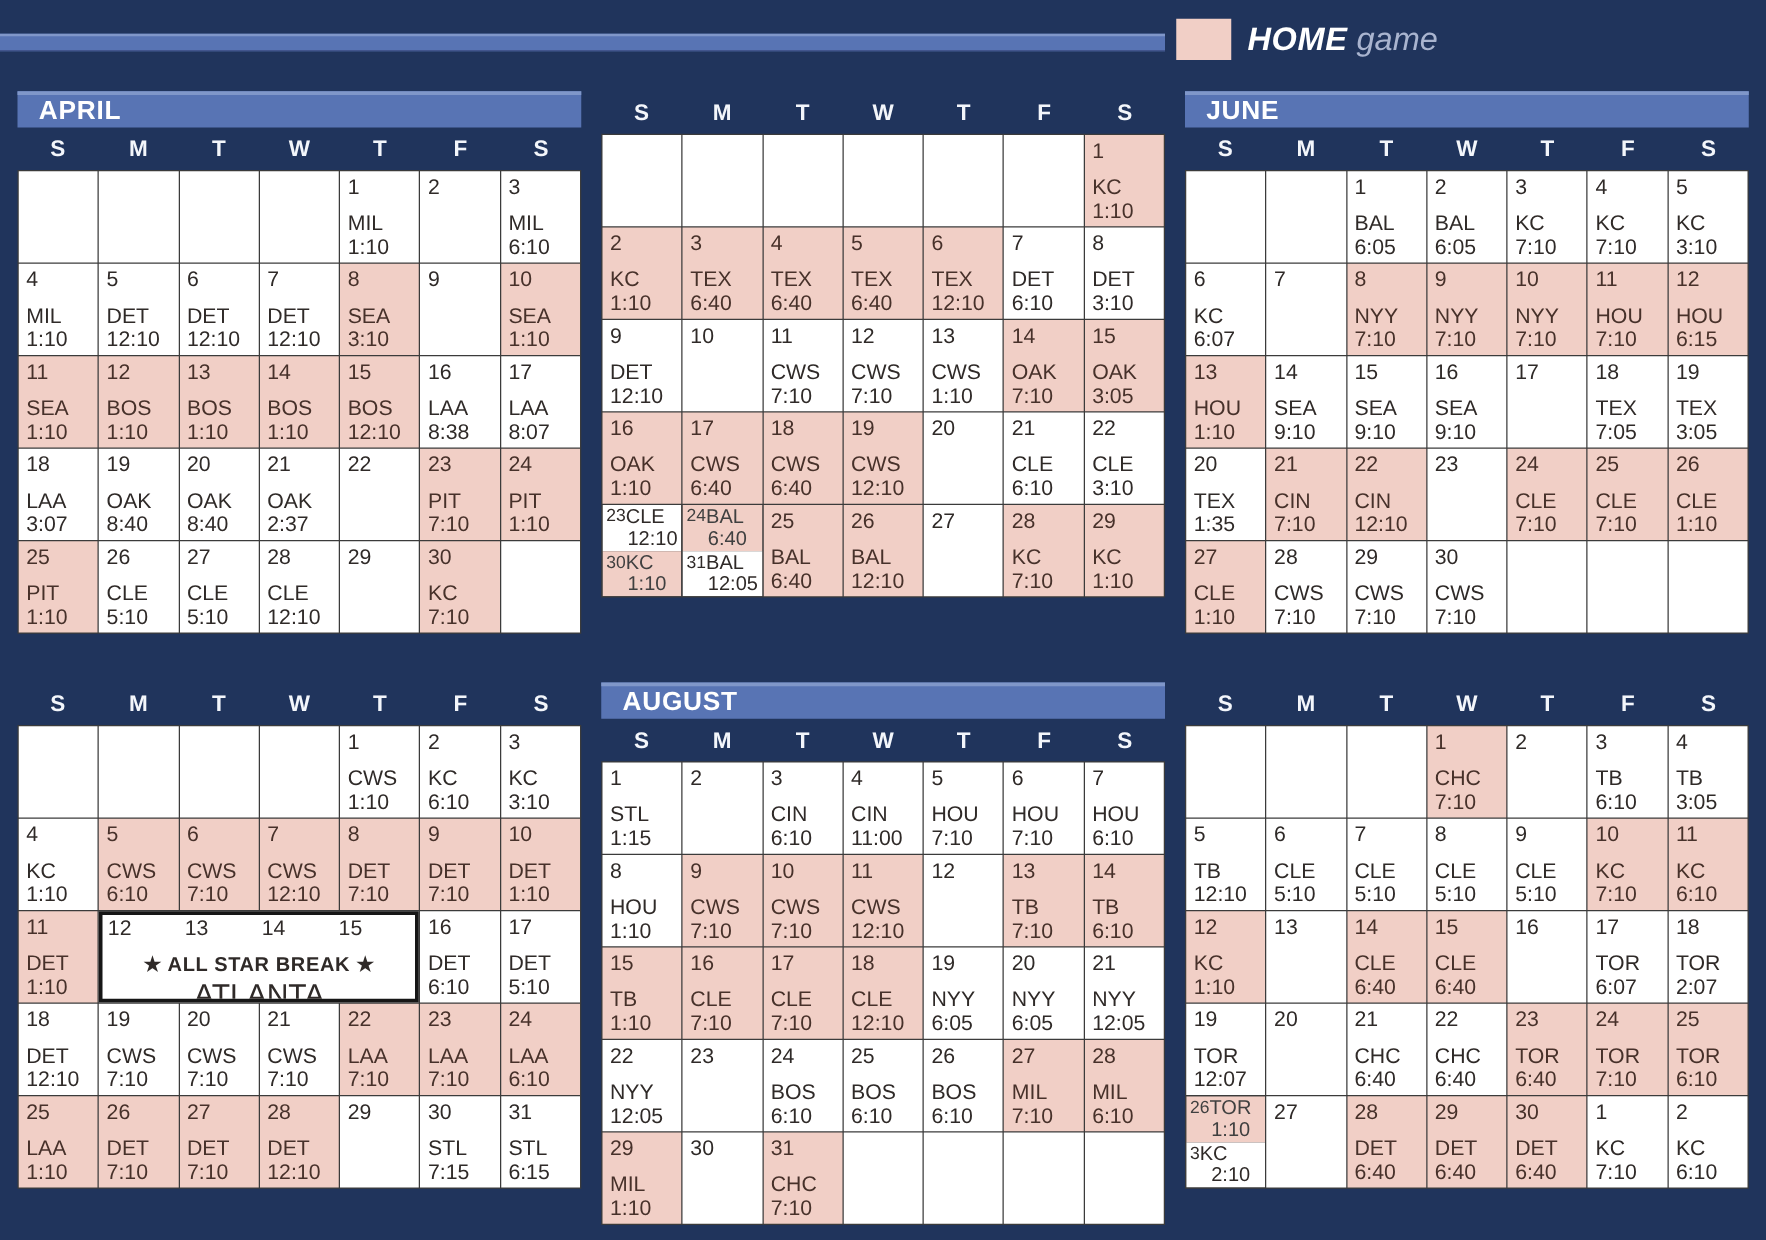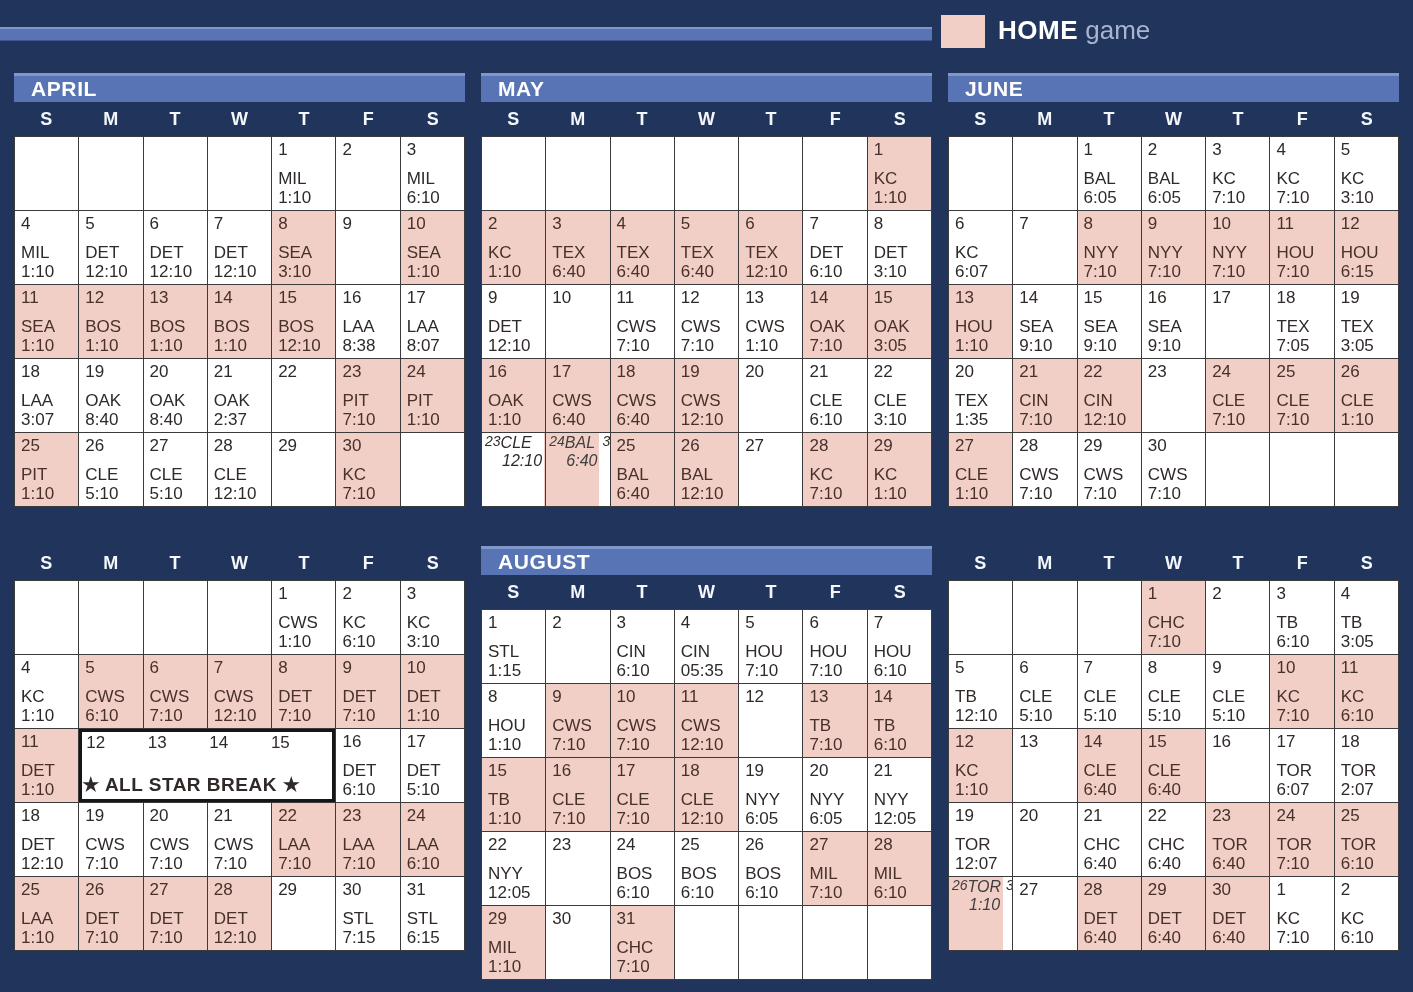--- a/index.html
+++ b/index.html
@@ -9,51 +9,51 @@
   
   .topbar{position:absolute;left:0;top:27px;width:932px;height:11px;
           background:var(--bar,#5874b4);border-top:2px solid #8097c9;border-bottom:1px solid #42558d;}
   .legend{position:absolute;left:941px;top:10px;height:42px;display:flex;align-items:center;}
   .swatch{width:44px;height:33px;display:inline-block;}
   .swatch.home{background:var(--home,#f1cfc6);}
   .swatch.away{background:#ffffff;}
   .legend-text{font-size:26px;color:#ffffff;margin-left:13px;white-space:nowrap;}
   .legend-text b{font-weight:bold;letter-spacing:.5px;}
   .legend-text .muted{color:#a9b4cf;font-weight:normal;}
-  .legend-item{display:flex;}
+  .legend-item{display:flex;align-items:center;font-style:italic;}
   .legend-item + .legend-item{margin-left:47px;}
 
   
   .months-grid{position:absolute;left:14px;top:73px;width:1385px;
                display:grid;grid-template-columns:repeat(3,1fr);column-gap:16px;row-gap:39px;}
   .month-bar{height:26px;background:var(--bar,#5874b4);border-top:3px solid #8097c9;
              color:#fff;font-weight:bold;font-size:21px;line-height:26px;
              padding-left:17px;letter-spacing:.6px;}
   .day-row{display:grid;grid-template-columns:repeat(7,1fr);height:34px;align-items:center;
            text-align:center;color:#f3f6fb;font-weight:bold;font-size:18px;}
   .grid{display:grid;grid-template-columns:repeat(7,1fr);grid-auto-rows:73px;
         gap:1px;padding:1px;background:#3b3b3b;}
 
   
   .cell{position:relative;background:#ffffff;color:var(--text,#2f2a28);overflow:hidden;}
   .cell.home{background:var(--home,#f1cfc6);color:#47312a;}
   .daynum{position:absolute;top:3px;left:6px;font-size:17px;}
   .game{position:absolute;bottom:3px;left:6px;font-size:17px;line-height:1.13;white-space:nowrap;}
 
   
-  .cell.splitcell{background:transparent;display:flex;font-style:italic;}
+  .cell.splitcell{background:transparent;display:flex;flex-direction:column;}
   .half{flex:1;font-size:16px;line-height:1.1;padding:1px 2px 0 3px;background:#fff;color:var(--text,#2f2a28);}
   .half.home{background:var(--home,#f1cfc6);color:#404040;}
   .half .sd{font-size:14px;vertical-align:top;}
   .half .l2{margin-left:17px;}
 
   
   .cell.allstar{grid-column:span 4;background:#fff;border:3px solid #161616;}
   .as-days{display:grid;grid-template-columns:repeat(4,1fr);padding:1px 0 0 4px;font-size:17px;}
-  .as-line1{text-align:left;font-weight:bold;font-size:19px;margin-top:20px;letter-spacing:.5px;}
+  .as-line1{text-align:center;font-weight:bold;font-size:16px;margin-top:9px;letter-spacing:.5px;}
   .as-line2{text-align:center;font-size:24px;margin-top:1px;}
 </style>
 </head>
 <body>
 
 <div class="page" style="--bg: #20345c; --bar: #5874b4; --home: #f1cfc6; --text: #2f2a28;">
   <div class="topbar"></div>
 
   <div class="legend">
     <span class="legend-item">
@@ -270,21 +270,20 @@
             <div class="daynum">30</div>
             <div class="game">
               <div class="opp">KC</div>
               <div class="time">7:10</div>
             </div>
           </div>
           <div class="cell away empty"></div>
         </div>
       </section>
       <section class="month">
-        <div class="month-bar">MAY</div>
         <div class="day-row">
           <span class="dh">S</span>
           <span class="dh">M</span>
           <span class="dh">T</span>
           <span class="dh">W</span>
           <span class="dh">T</span>
           <span class="dh">F</span>
           <span class="dh">S</span>
         </div>
         <div class="grid">
@@ -948,21 +947,21 @@
             <div class="daynum">3</div>
             <div class="game">
               <div class="opp">CIN</div>
               <div class="time">6:10</div>
             </div>
           </div>
           <div class="cell away">
             <div class="daynum">4</div>
             <div class="game">
               <div class="opp">CIN</div>
-              <div class="time">05:35</div>
+              <div class="time">11:00</div>
             </div>
           </div>
           <div class="cell away">
             <div class="daynum">5</div>
             <div class="game">
               <div class="opp">HOU</div>
               <div class="time">7:10</div>
             </div>
           </div>
           <div class="cell away">

